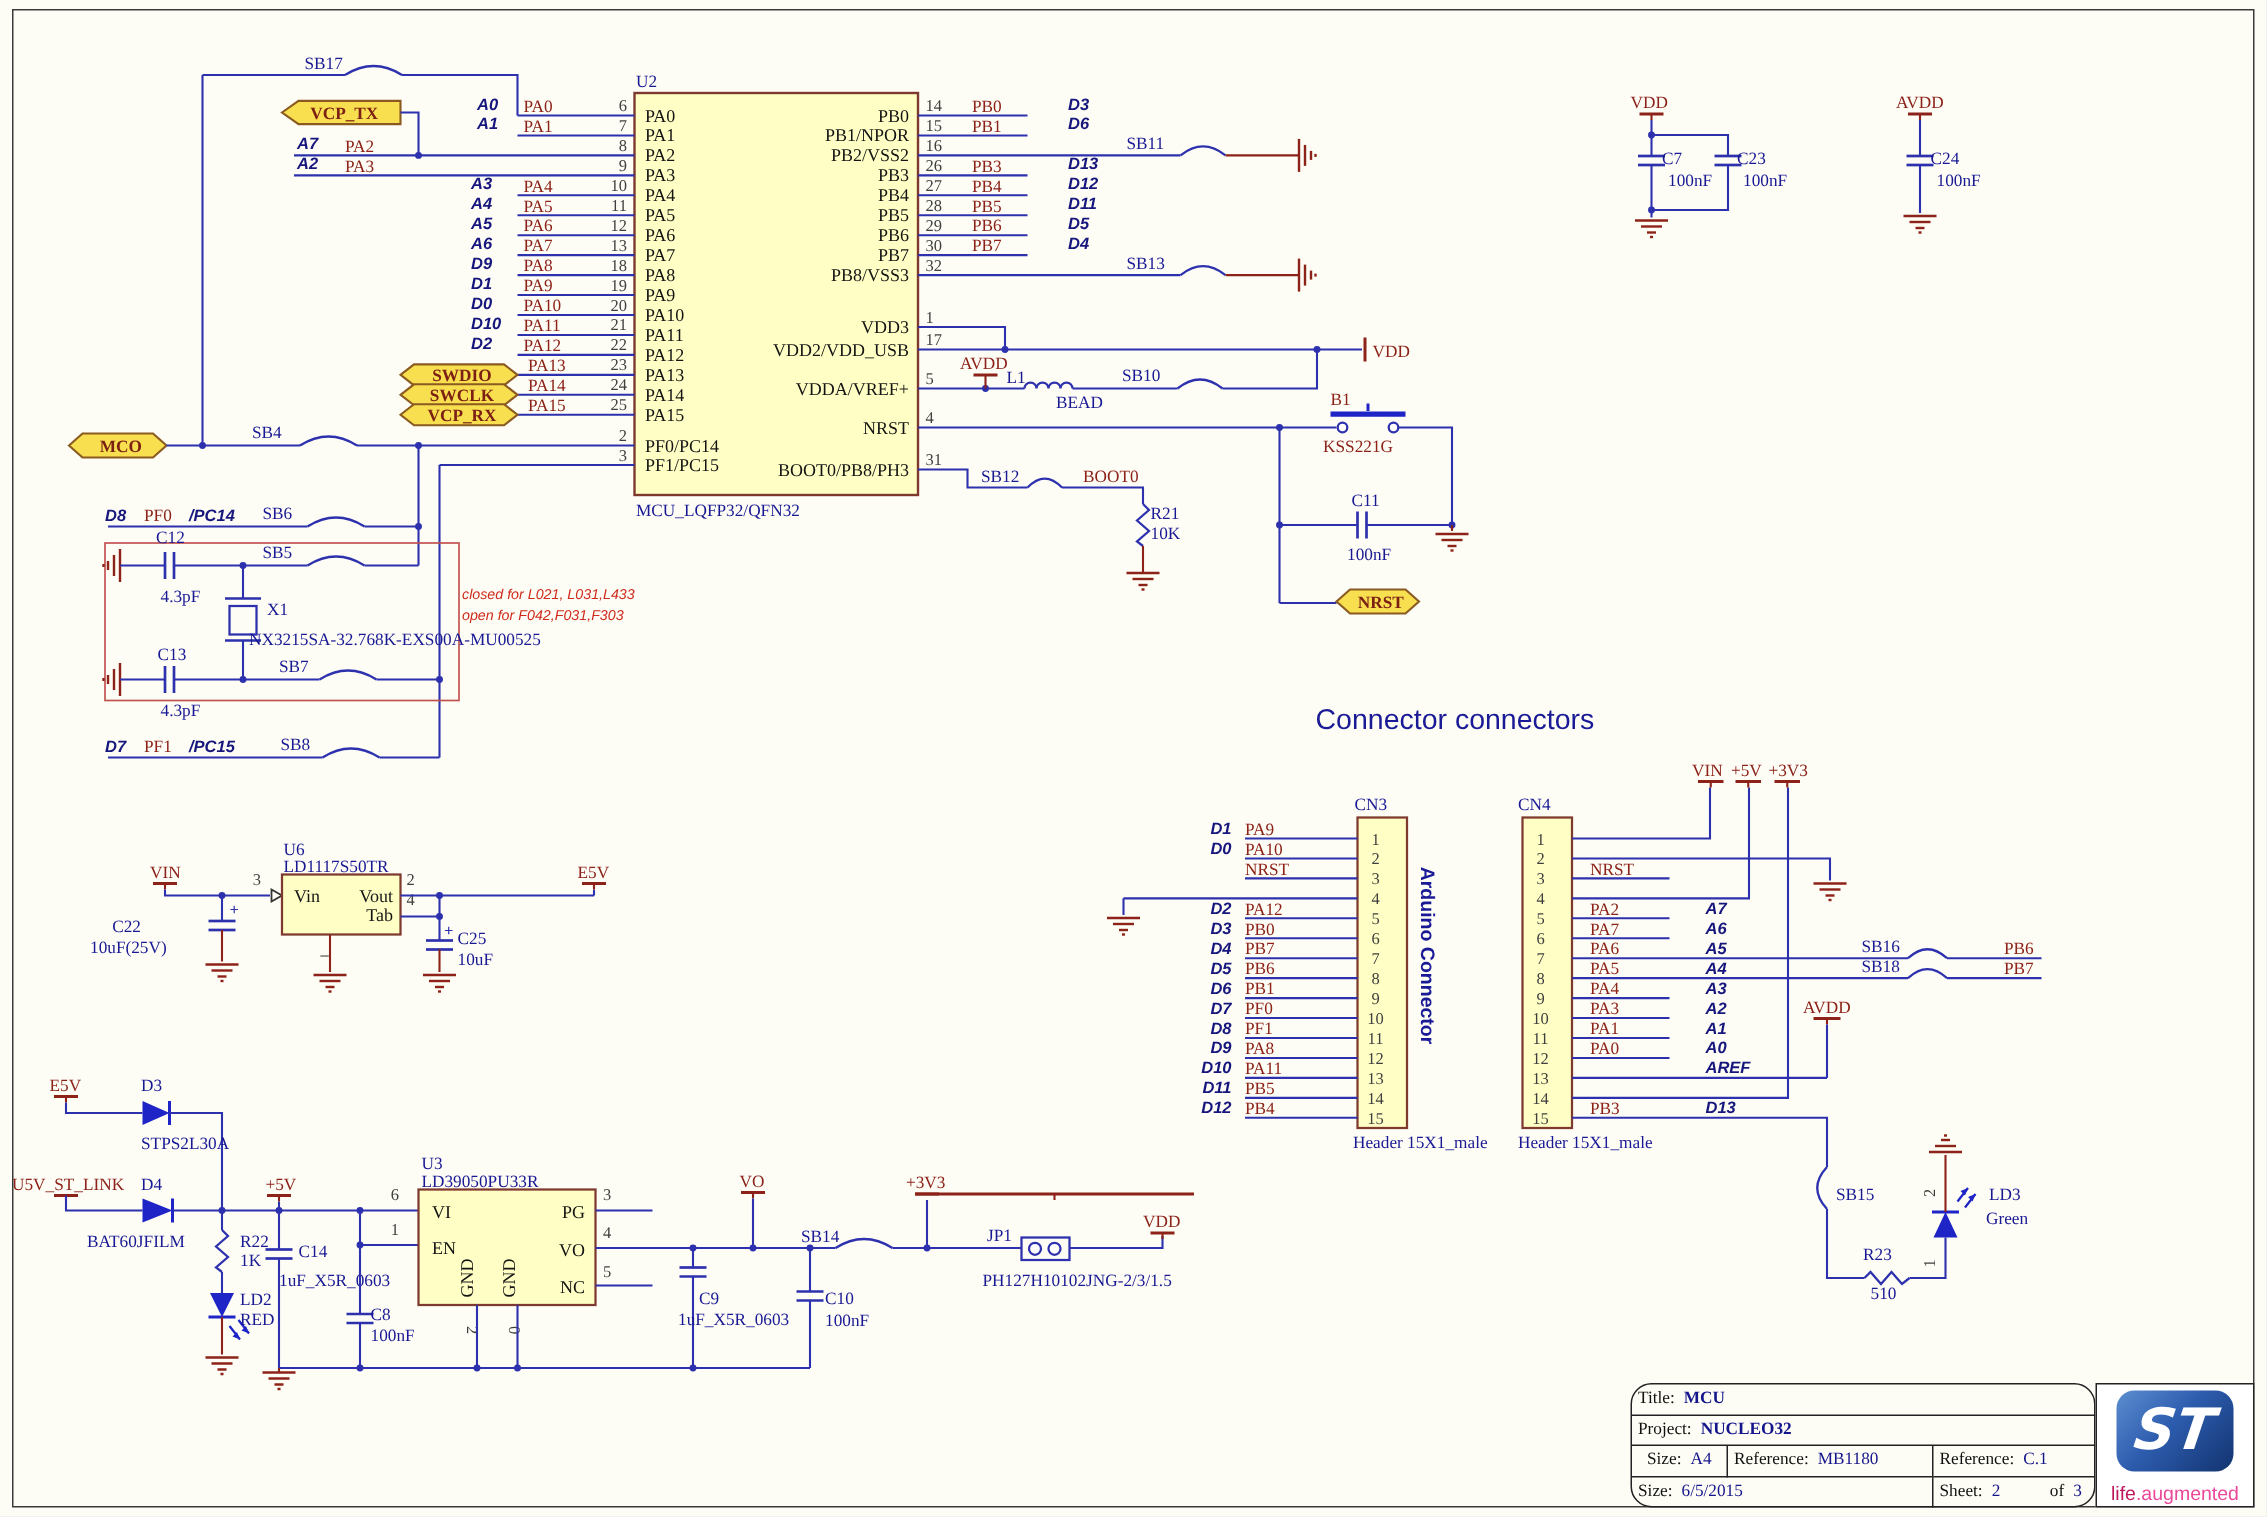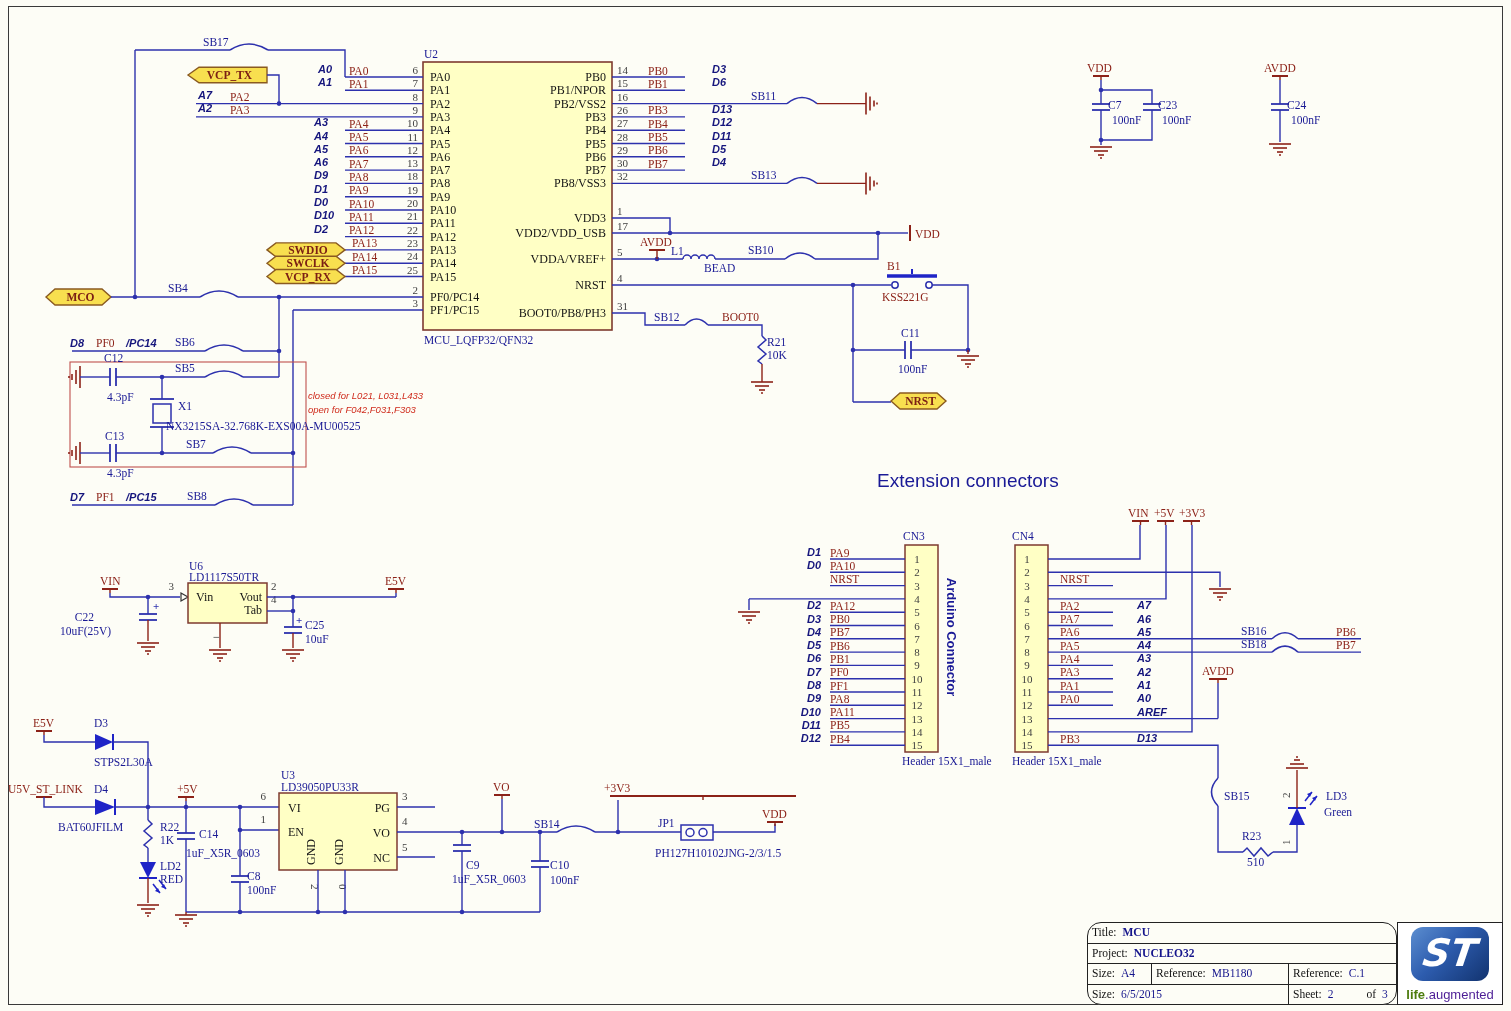--- a/index.html
+++ b/index.html
@@ -26,22 +26,22 @@
             padding:3px 4px;white-space:nowrap;overflow:hidden;}
   .tb .val{color:#15158c;font-weight:bold;margin-left:6px;}
   .tb .val2{color:#15158c;margin-left:6px;}
   .logocell{position:absolute;border:1px solid #222;box-sizing:border-box;background:#fff;text-align:center;}
   .stlogo{display:inline-block;margin-top:4px;width:78px;height:54px;border-radius:12px;
           background:linear-gradient(135deg,#5c8ed0 0%,#2d5cae 45%,#12336f 100%);
           position:relative;}
   .stlogo span{position:absolute;left:0;right:0;top:4px;color:#fff;font-style:italic;font-weight:bold;
                font-size:38px;font-family:"DejaVu Sans",sans-serif;transform:skewX(-8deg);}
   .tagline{font-family:"Liberation Sans",sans-serif;font-size:13px;margin-top:2px;}
-  .tagline .life{color:#4d7c0f;font-weight:bold;}
-  .tagline .aug{color:#4c1d95;text-align:right;}
+  .tagline .life{color:#be185d;}
+  .tagline .aug{color:#ec4899;text-align:right;}
 </style>
 </head>
 <body>
 
 <div class="sheet">
   <div class="pageborder"></div>
   <svg id="cv" width="1511" height="1011" viewBox="0 0 1511 1011">
       <rect x="423" y="62" width="189" height="268" fill="#ffffc5" stroke="#7e3a2f" stroke-width="1.6"></rect>
       <text x="424" y="58" class="r">U2</text>
       <text x="424" y="344" class="r">MCU_LQFP32/QFN32</text>
@@ -701,30 +701,30 @@
       <polygon points="1317,796 1312,798 1315,801" fill="#1f24c7"></polygon>
       <text x="1326" y="800" class="r">LD3</text>
       <text x="1324" y="816" class="r">Green</text>
       <path d="M1297,808 L1297,770" stroke="#8c2218" fill="none" stroke-width="1.4"></path>
       <line x1="1296" y1="757" x2="1298" y2="757" stroke="#8c2218" stroke-width="1.6"></line>
       <line x1="1294" y1="760" x2="1300" y2="760" stroke="#8c2218" stroke-width="1.6"></line>
       <line x1="1290" y1="764" x2="1304" y2="764" stroke="#8c2218" stroke-width="1.6"></line>
       <line x1="1286" y1="768" x2="1308" y2="768" stroke="#8c2218" stroke-width="1.6"></line>
     </svg>
 
-  <div class="secttitle">Extension connectors</div>
+  <div class="secttitle">Connector connectors</div>
 
   <div class="tb" style="left:1087px;top:922px;width:310px;height:83px;border-radius:14px;">
     <div class="cell" style="left:0;top:0;width:309px;height:21px;border-right:none;">
       <span>Title:</span><span class="val">MCU</span>
     </div>
     <div class="cell" style="left:0;top:21px;width:309px;height:20px;border-right:none;">
       <span>Project:</span><span class="val">NUCLEO32</span>
     </div>
-    <div class="cell" style="left:0;top:41px;width:64px;height:21px;">
+    <div class="cell" style="left:0;top:41px;width:64px;height:21px;text-align:center;">
       <span>Size:</span><span class="val2">A4</span>
     </div>
     <div class="cell" style="left:64px;top:41px;width:137px;height:21px;">
       <span>Reference:</span><span class="val2">MB1180</span>
     </div>
     <div class="cell" style="left:201px;top:41px;width:108px;height:21px;border-right:none;">
       <span>Reference:</span><span class="val2">C.1</span>
     </div>
     <div class="cell" style="left:0;top:62px;width:201px;height:20px;border-bottom:none;">
       <span>Size:</span><span class="val2">6/5/2015</span>

